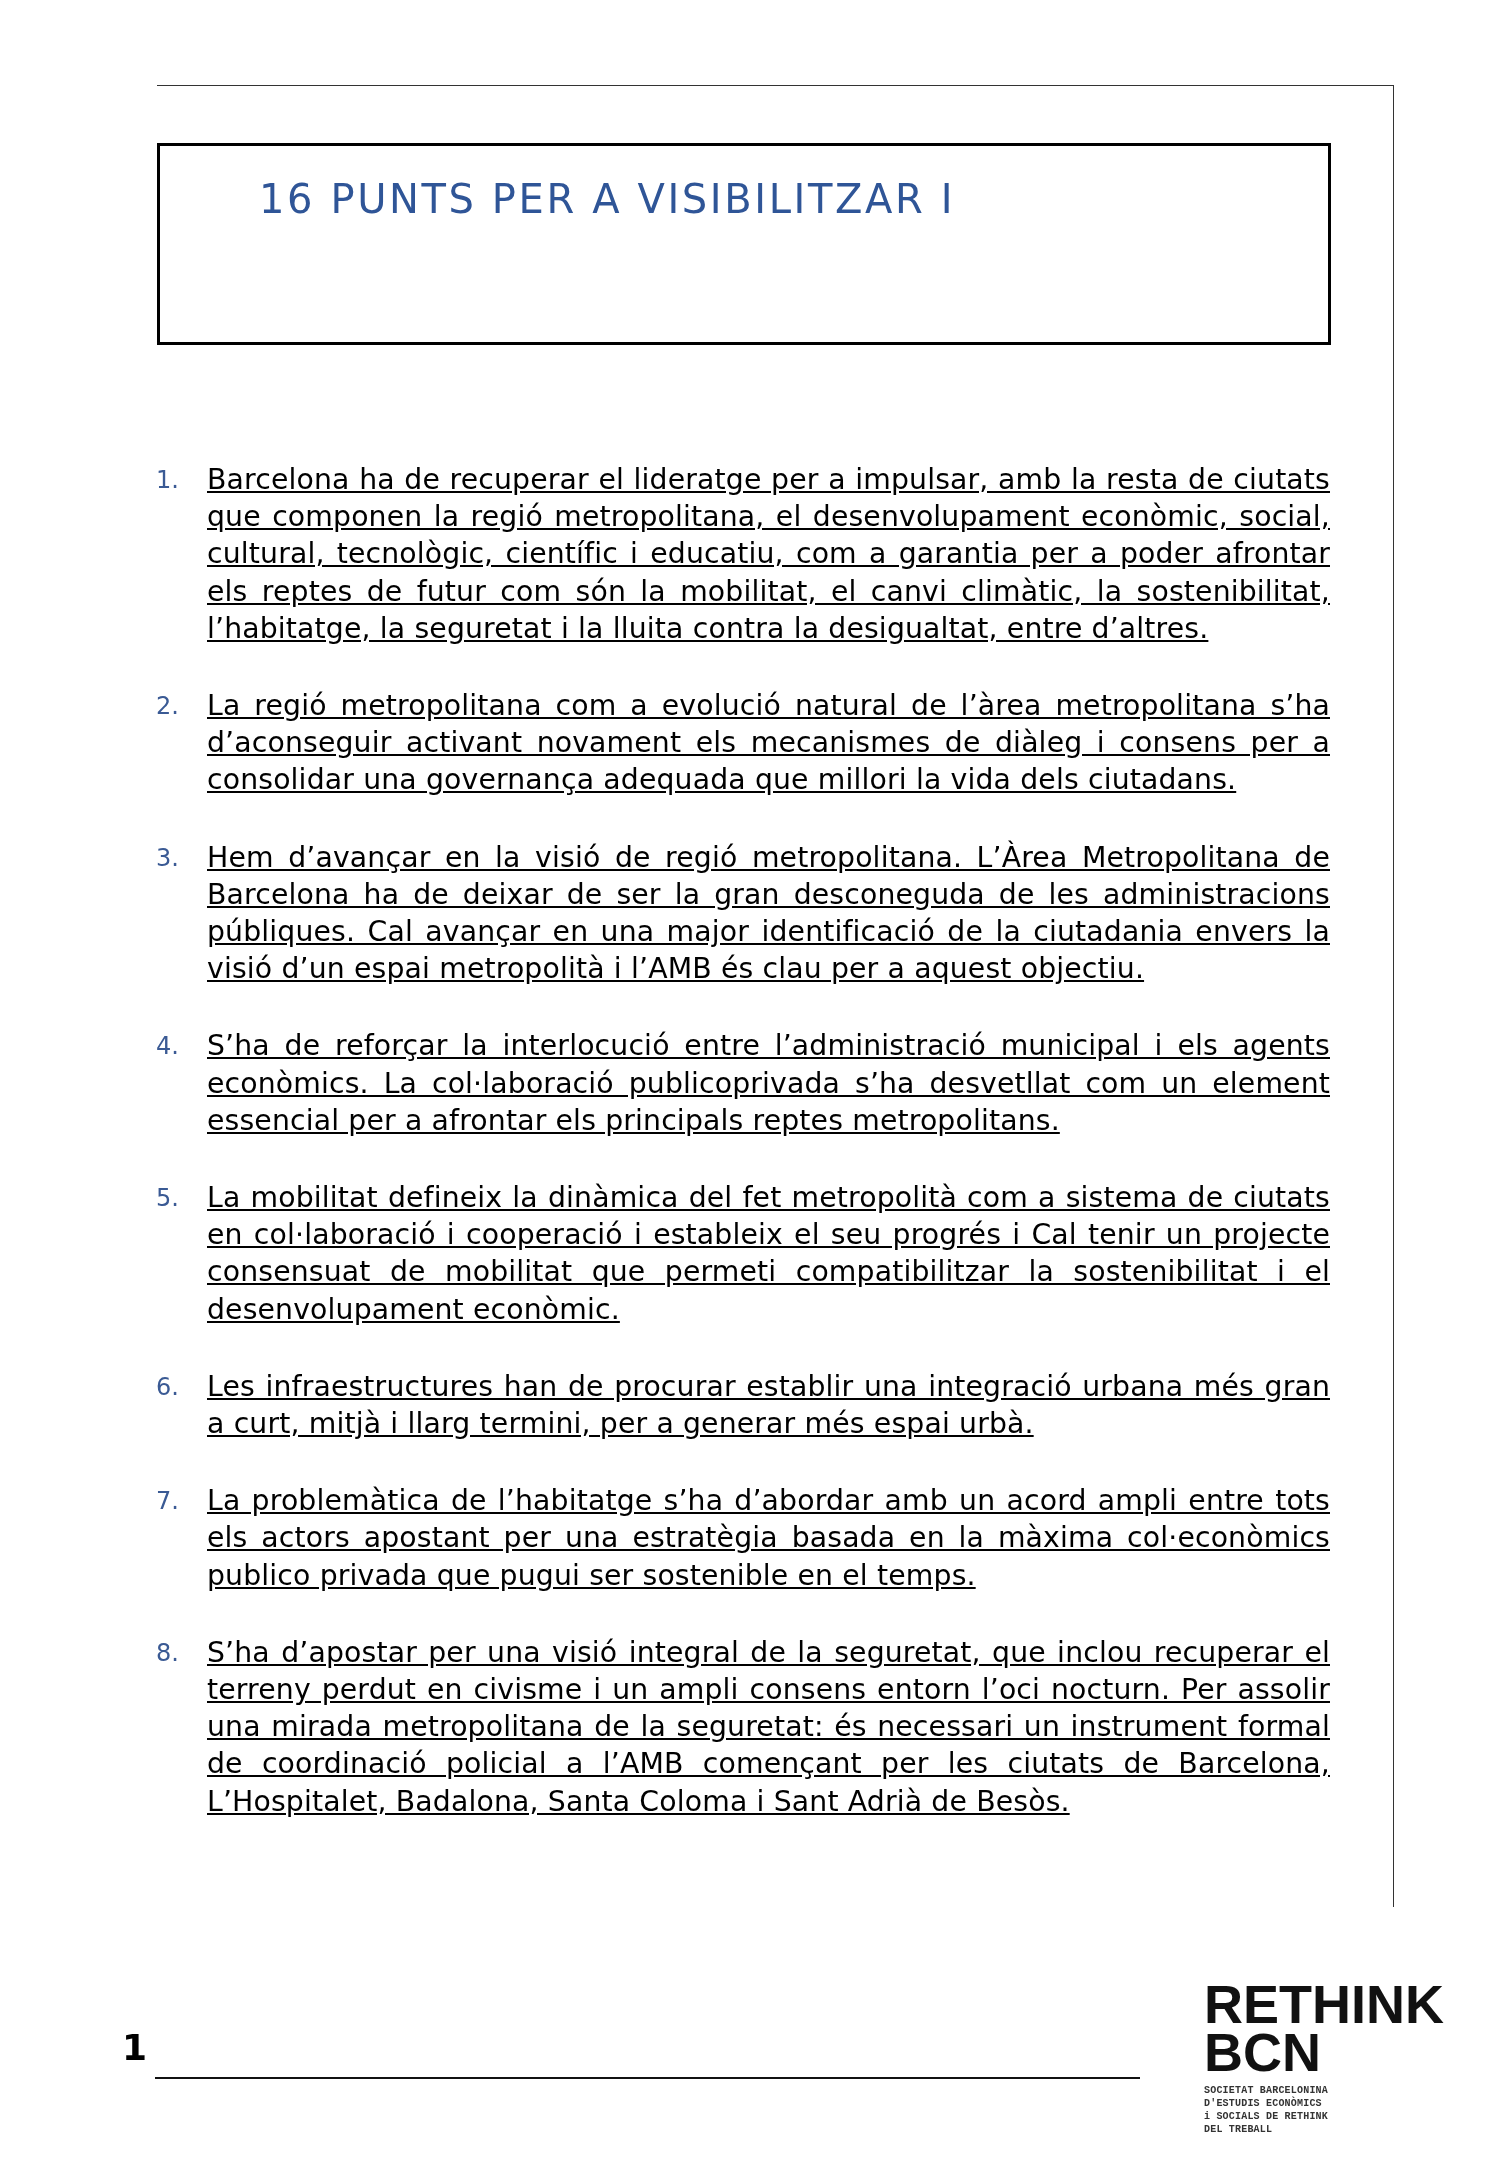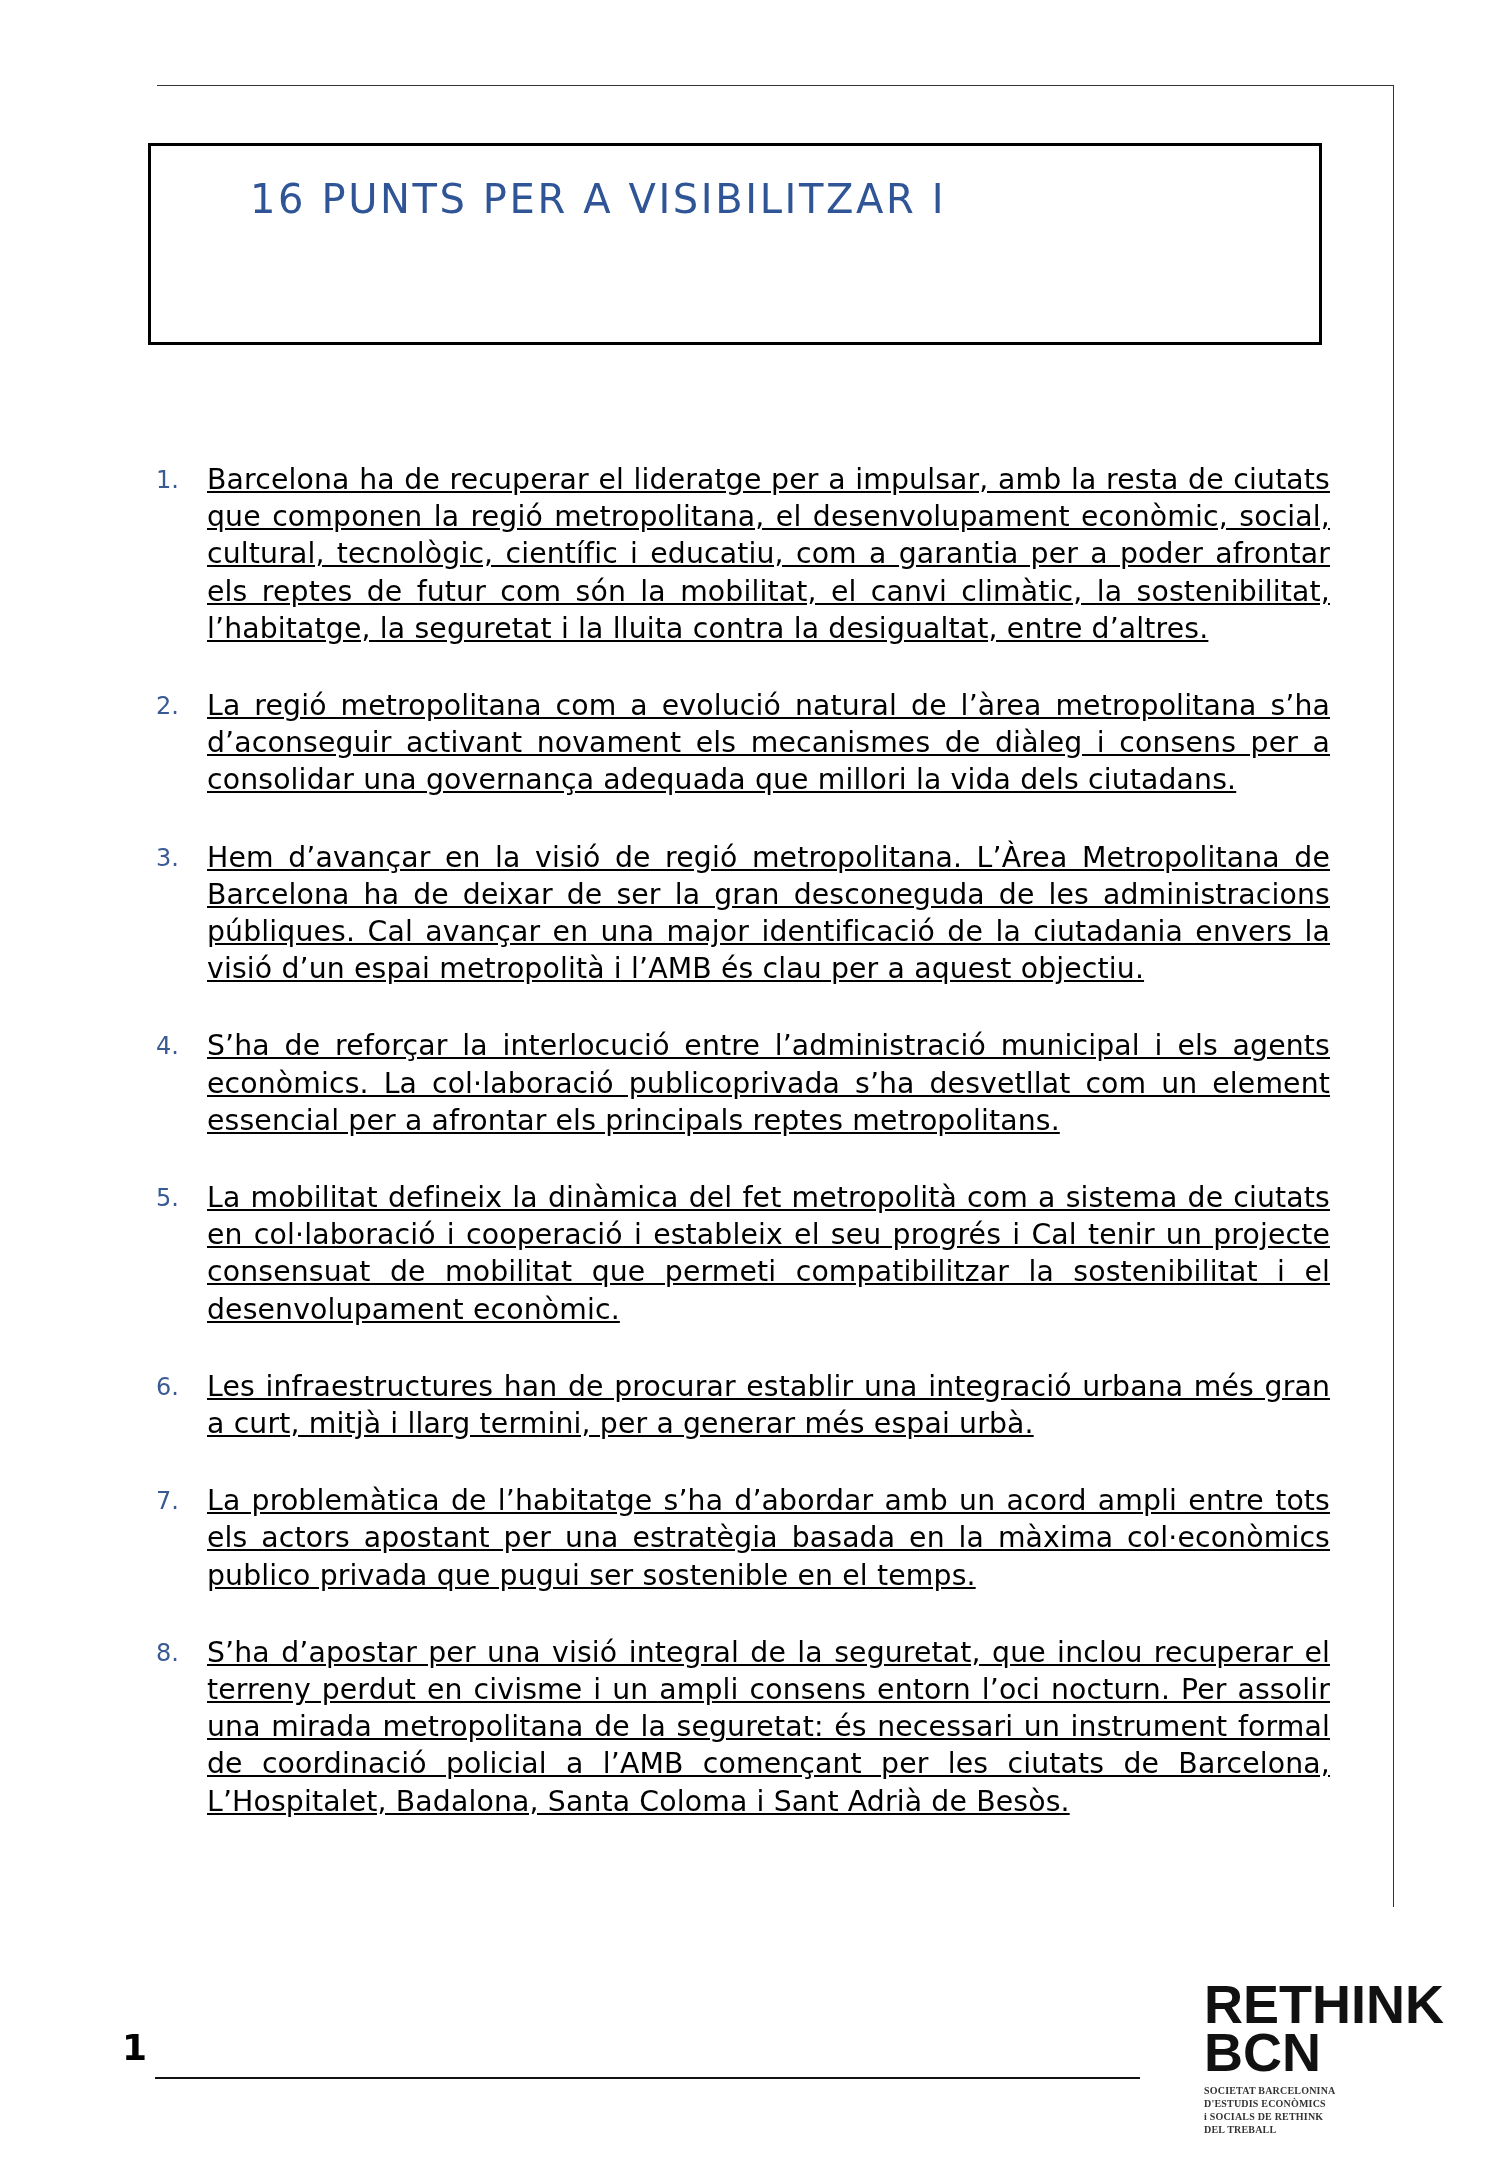--- a/index.html
+++ b/index.html
@@ -26,21 +26,21 @@
     .page-frame-right {
       position: absolute;
       left: 1393px;
       top: 85px;
       width: 0;
       height: 1822px;
       border-left: 1.5px solid #333;
     }
     .title-box {
       position: absolute;
-      left: 148px;
+      left: 157px;
       top: 143px;
       width: 1168px;
       height: 196px;
       border: 3px solid #000;
       box-sizing: content-box;
     }
     .title-text {
       position: absolute;
       left: 99px;
       top: 26px;
@@ -111,21 +111,21 @@
       font-family: "Liberation Sans", sans-serif;
       font-weight: bold;
       font-size: 54px;
       line-height: 48px;
       letter-spacing: 0px;
       color: #111;
     }
     .logo-sub {
       display: block;
       margin-top: 8px;
-      font-family: Liberation Serif, serif;
+      font-family: Liberation Mono, monospace;
       font-weight: bold;
       font-size: 10px;
       line-height: 13px;
       color: #333;
       letter-spacing: 0.2px;
     }
   </style>
 </head>
 <body>
 

